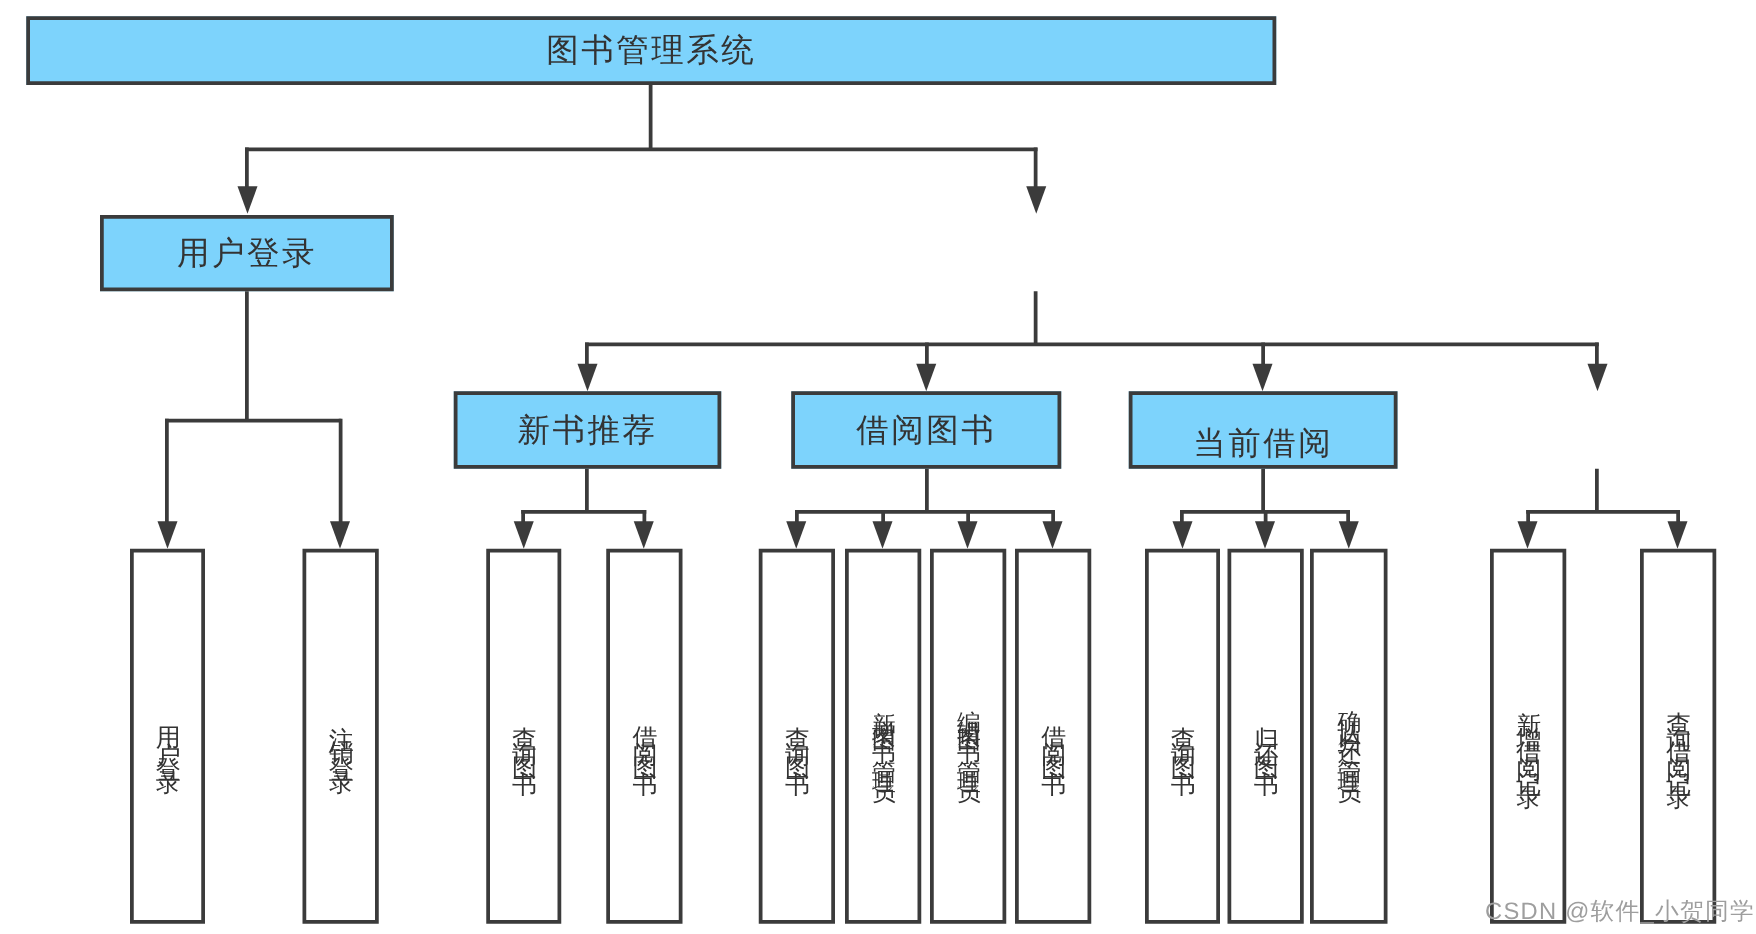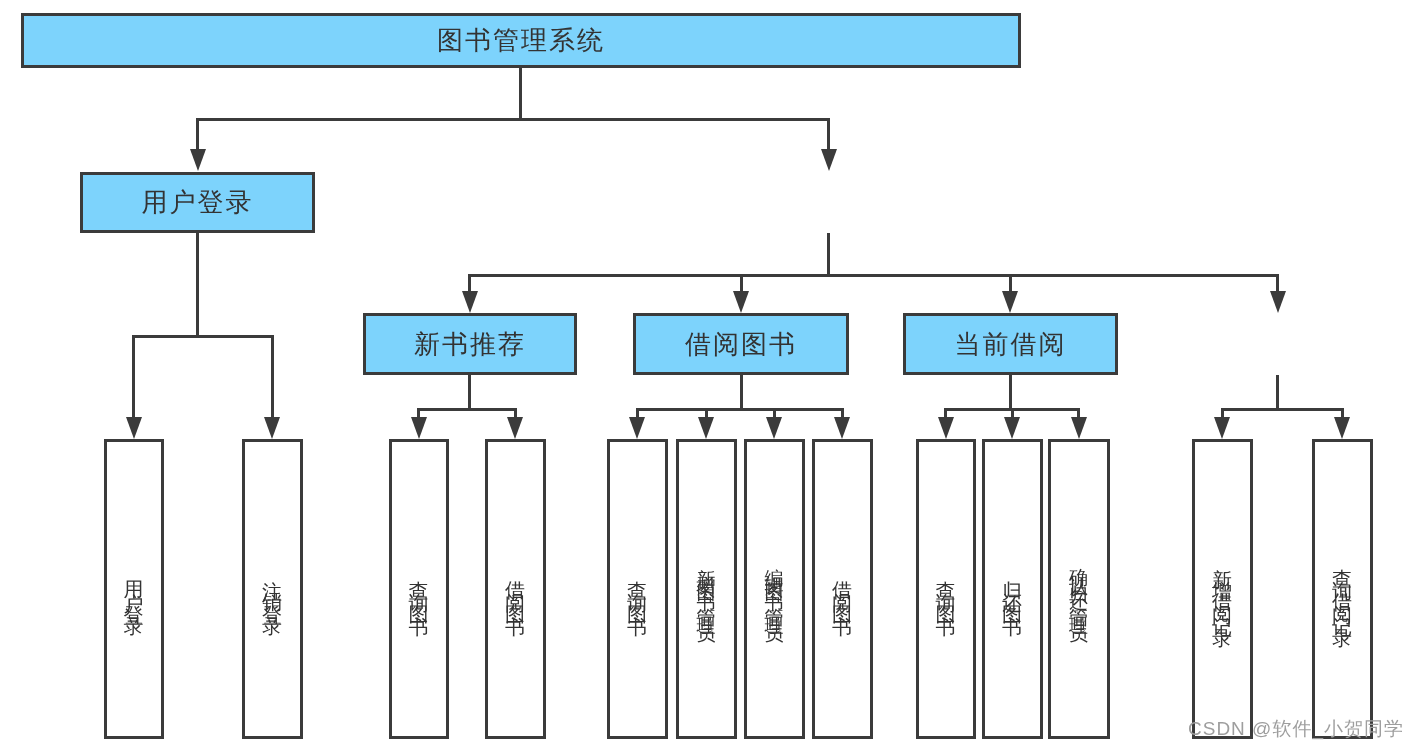--- a/index.html
+++ b/index.html
@@ -90,21 +90,21 @@
   <div class="arr" style="left:1002px;top:291px;"></div>
   <div class="vl" style="left:1276px;top:274px;height:20px;"></div>
   <div class="arr" style="left:1270px;top:291px;"></div>
 
   <div class="hbox" style="left:363px;top:313px;width:214px;height:62px;">
     <span>新书推荐</span>
   </div>
   <div class="hbox" style="left:633px;top:313px;width:216px;height:62px;">
     <span>借阅图书</span>
   </div>
-  <div class="hbox" style="left:903px;top:313px;width:215px;height:62px;">
+  <div class="hbox" style="left:903px;top:313px;width:215px;height:62px;align-items:flex-end;">
     <span>当前借阅</span>
   </div>
 
   <div class="vl" style="left:468px;top:375px;height:35px;"></div>
   <div class="hl" style="left:417px;top:408px;width:100px;"></div>
   <div class="vl" style="left:417px;top:408px;height:12px;"></div>
   <div class="arr" style="left:411px;top:417px;"></div>
   <div class="vl" style="left:514px;top:408px;height:12px;"></div>
   <div class="arr" style="left:507px;top:417px;"></div>
 

